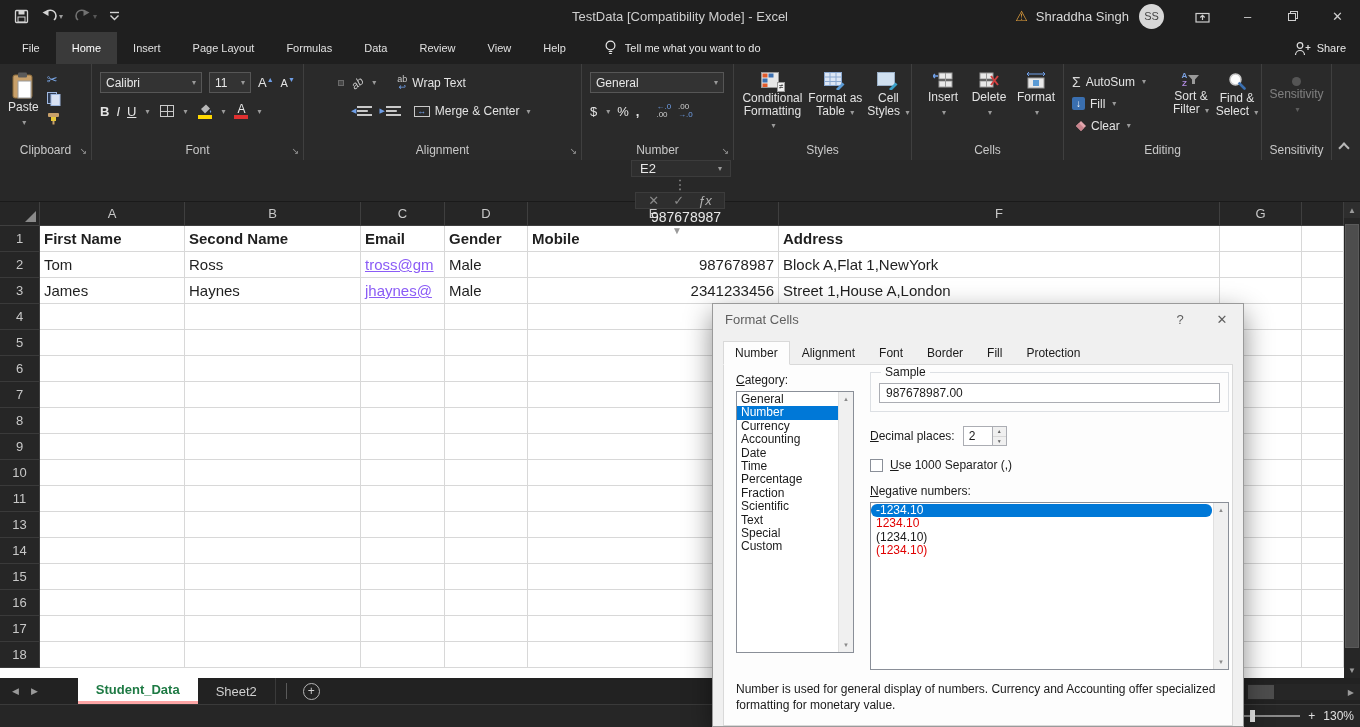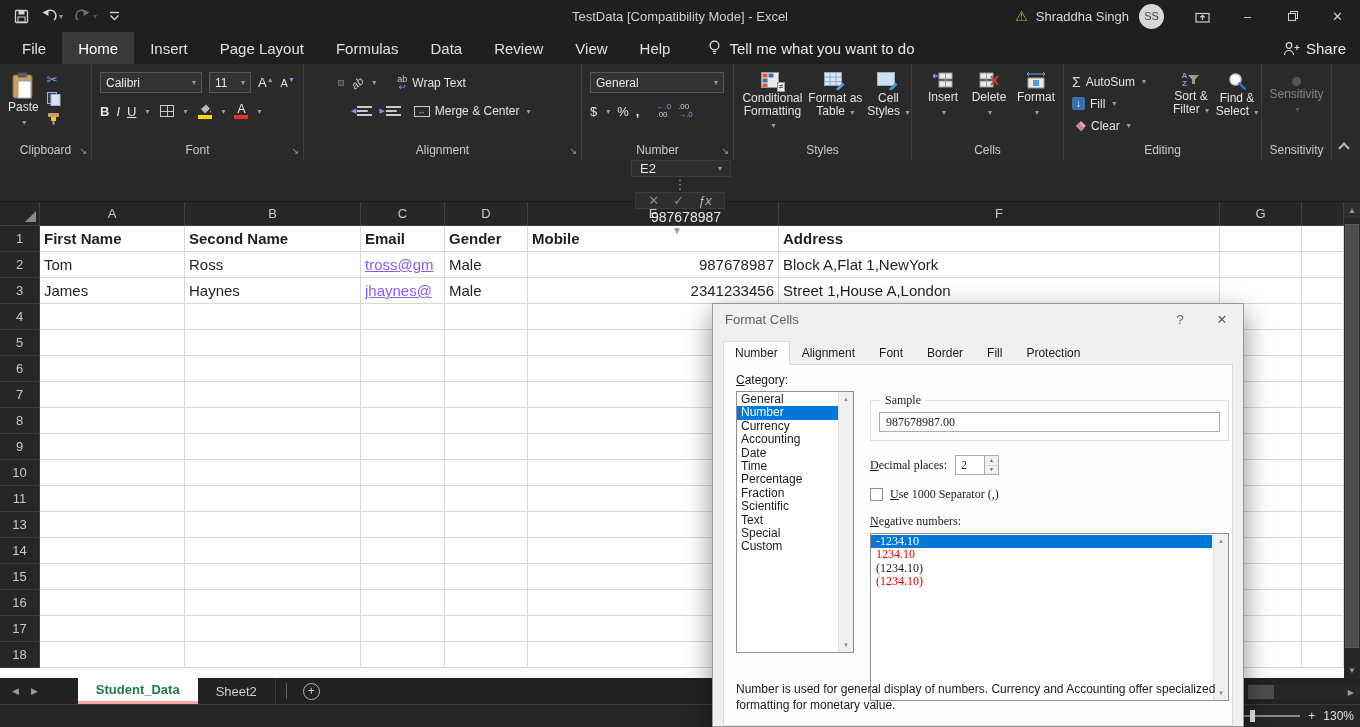--- a/index.html
+++ b/index.html
@@ -22,21 +22,21 @@
   .warn { color:#e8a33d; font-size:14px; padding:0 8px; }
   .uname { font-size:13px; color:#d8d8d8; padding-right:10px; }
   .avatar { width:25px; height:25px; border-radius:50%; background:#d7d7d7; color:#444; font-size:11px; display:flex; align-items:center; justify-content:center; margin-right:16px; }
   .winbtn { width:45px; height:32px; display:flex; align-items:center; justify-content:center; color:#cfcfcf; font-size:13px; }
   .restore-ic { position:relative; width:10px; height:10px; }
   .restore-ic i { position:absolute; border:1px solid #cfcfcf; width:8px; height:8px; display:block; }
   .restore-ic i:first-child { left:2px; top:0; }
   .restore-ic i:last-child { left:0; top:2px; background:#1f1f1f; }
 
   
-  .menubar { position:absolute; left:0; top:32px; width:1360px; height:32px; background:#1f1f1f; display:flex; align-items:center; color:#e0e0e0; font-size:15px; z-index:5; }
+  .menubar { position:absolute; left:0; top:32px; width:1360px; height:32px; background:#1f1f1f; display:flex; align-items:center; color:#e0e0e0; font-size:11px; z-index:5; }
   .mtab { padding:0 16px; height:32px; display:flex; align-items:center; white-space:nowrap; }
   .mtab.active { background:#3a3a3a; color:#fff; }
   .tellme { display:flex; align-items:center; gap:8px; margin-left:22px; color:#e8e8e8; }
   .share { position:absolute; right:14px; display:flex; align-items:center; gap:6px; color:#e8e8e8; }
 
   
   .ribbon { position:absolute; left:0; top:64px; width:1360px; height:96px; background:#2a2a2a; display:flex; z-index:5; }
   .rgroup { position:relative; height:96px; border-right:1px solid #3f3f3f; flex:0 0 auto; padding-top:5px; }
   .glabel { position:absolute; bottom:3px; left:0; right:0; text-align:center; font-size:12px; color:#c8c8c8; }
   .launcher { position:absolute; right:4px; bottom:4px; font-size:9px; color:#9a9a9a; }
@@ -119,21 +119,21 @@
   .dtab.active { background:#fdfdfd; border-color:#d9d9d9; border-bottom-color:#fdfdfd; }
   .dlg-page { position:absolute; left:10px; right:10px; top:60px; bottom:0; background:#fdfdfd; border:1px solid #d9d9d9; }
   .mn::first-letter { text-decoration:underline; }
   .cat-label { position:absolute; left:12px; top:8px; }
   .cat-list { position:absolute; left:12px; top:26px; width:118px; height:262px; border:1px solid #8a8f98; background:#fff; overflow:hidden; }
   .cat-inner { position:absolute; left:0; top:1px; right:15px; }
   .litem { padding:0 4px; height:13.4px; line-height:13.4px; white-space:nowrap; }
   .litem.sel { background:#0078d7; color:#fff; }
   .lsb { position:absolute; right:0; top:0; bottom:0; width:15px; background:#f0f0f0; border-left:1px solid #e0e0e0; }
   .lsb .a { position:absolute; left:0; width:14px; height:14px; color:#8a8a8a; font-size:6px; display:flex; align-items:center; justify-content:center; }
-  .rcol { position:absolute; left:146px; top:28px; width:359px;font-family:Liberation Serif, serif; }
+  .rcol { position:absolute; left:146px; top:0; width:359px; }
   .sample-fs { border:1px solid #dde0e4; padding:4px 8px 8px 8px; }
   .sample-fs legend { font-size:12px; padding:0 4px; margin-left:2px; }
   .sample-val { border:1px solid #abadb3; background:#fff; height:20px; line-height:18px; padding:0 6px; }
   .dec-row { display:flex; align-items:center; margin-top:14px; gap:8px; }
   .spin { display:flex; width:44px; height:20px; border:1px solid #abadb3; background:#fff; }
   .spin .v { flex:1; text-align:left; padding:2px 0 0 5px; }
   .spin .btns { width:14px; display:flex; flex-direction:column; border-left:1px solid #abadb3; }
   .spin .btns span { flex:1; background:#f0f0f0; color:#606060; font-size:5px; display:flex; align-items:center; justify-content:center; border-bottom:1px solid #d8d8d8; }
   .spin .btns span:last-child { border-bottom:none; }
   .chk-row { display:flex; align-items:center; margin-top:12px; gap:7px; }
@@ -789,21 +789,21 @@
             </span>
           </span>
         </div>
         <div class="chk-row">
           <span class="chkbox"></span>
           <span class="mn">Use 1000 Separator (,)</span>
         </div>
         <div class="neg-label mn">Negative numbers:</div>
         <div class="neg-list">
           <div class="neg-inner" id="neg-items">
-              <div class="nitem sel" style="color: rgb(26, 26, 26);">-1234.10</div>
+              <div class="nitem sel" style="color: rgb(26, 26, 26); border-radius: 6px;">-1234.10</div>
               <div class="nitem" style="color: rgb(224, 0, 0);">1234.10</div>
               <div class="nitem" style="color: rgb(26, 26, 26);">(1234.10)</div>
               <div class="nitem" style="color: rgb(224, 0, 0);">(1234.10)</div>
             </div>
           <div class="lsb">
             <span class="a" style="top:0">▲</span>
             <span class="a" style="bottom:0">▼</span>
           </div>
         </div>
       </div>

